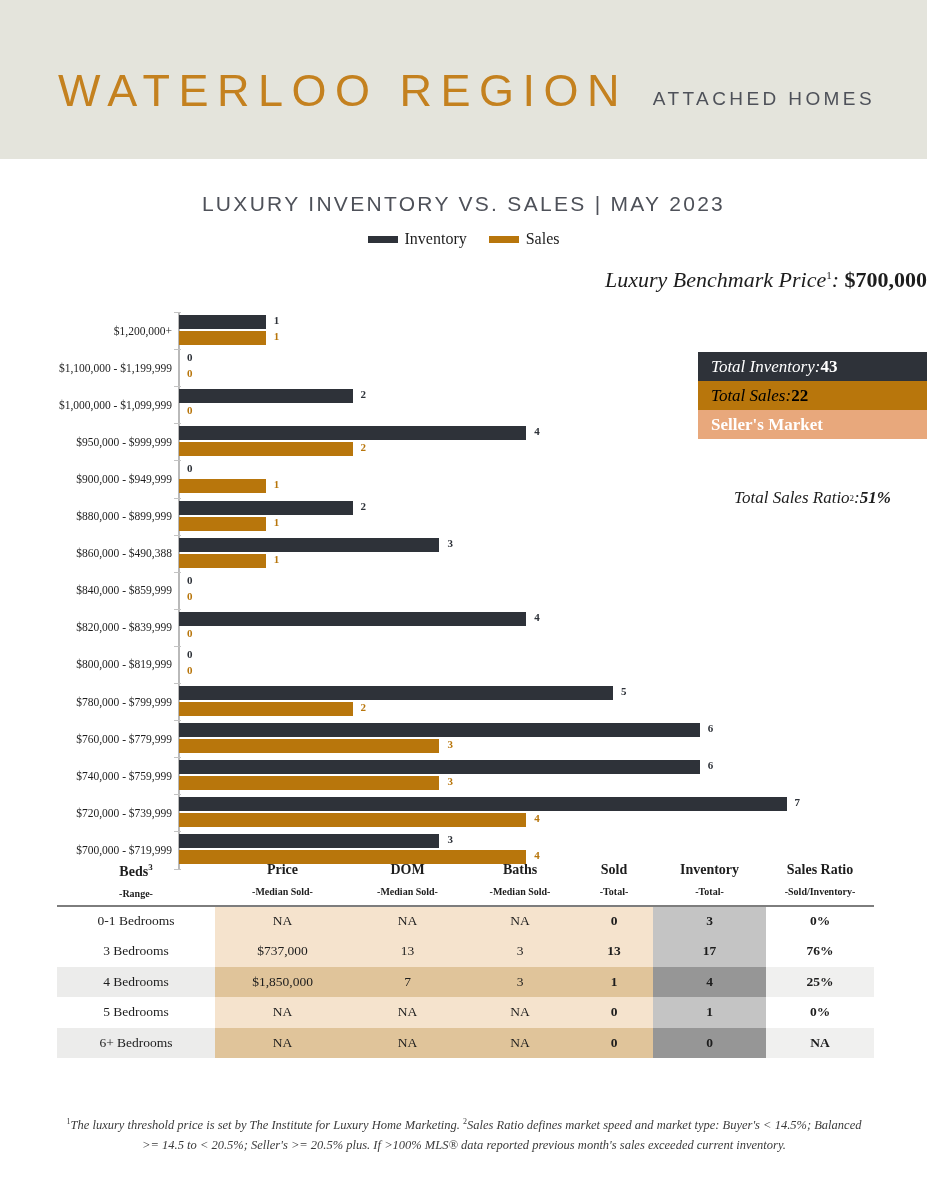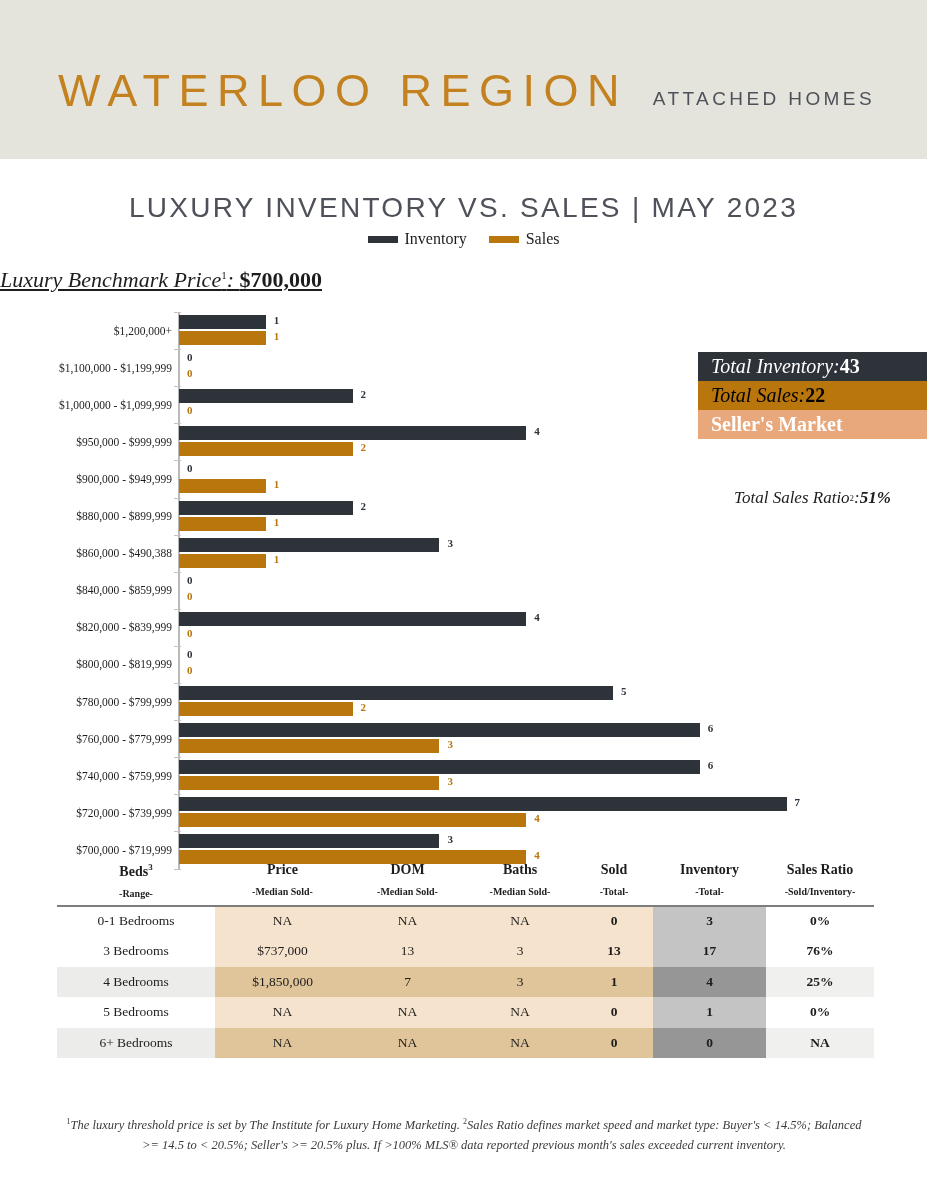--- a/index.html
+++ b/index.html
@@ -40,21 +40,21 @@
     color: #4e5159;
     white-space: nowrap;
   }
 
   
   .chart-title {
     position: absolute;
     top: 192px; left: 0; width: 927px;
     text-align: center;
     font-family: "Liberation Sans", "DejaVu Sans", sans-serif;
-    font-size: 28px;
+    font-size: 21px;
     font-weight: 400;
     letter-spacing: 2.3px;
     color: #4e5159;
     white-space: nowrap;
   }
 
   
   .legend {
     position: absolute;
     top: 230px; left: 0; width: 927px;
@@ -66,26 +66,25 @@
   .legend-item { display: flex; align-items: center; gap: 7px; }
   .legend-swatch { width: 30px; height: 7px; display: block; }
   .legend-swatch.inv { background: #2e3239; }
   .legend-swatch.sal { background: #b8760c; }
   .legend-label { font-size: 16px; color: #1d1d1d; }
 
   
   .benchmark {
     position: absolute;
     top: 267px; left: 0; width: 927px;
-    text-align: left;
+    text-align: right;
     font-size: 22px;
     font-style: italic;
     color: #1d1d1d;
     white-space: nowrap;
-    text-decoration: underline;
   }
   .benchmark b { font-style: normal; font-weight: bold; }
   .benchmark sup { font-size: 11px; font-style: normal; }
 
   
   .chart {
     position: absolute;
     left: 0; top: 312px;
     width: 680px; height: 520px;
   }
@@ -136,21 +135,21 @@
   .summary {
     position: absolute;
     left: 698px; top: 352px;
     width: 229px;
   }
   .sum-row {
     height: 29px;
     display: flex;
     align-items: center;
     padding-left: 13px;
-    font-size: 20px;
+    font-size: 17px;
     font-style: italic;
     white-space: nowrap;
   }
   .sum-row b { font-style: normal; font-weight: bold; }
   .sum-inv { background: #2e3239; color: #ffffff; }
   .sum-sal { background: #b8760c; color: #000000; }
   .sum-mkt {
     background: #e8a87c;
     color: #ffffff;
     font-style: normal;

